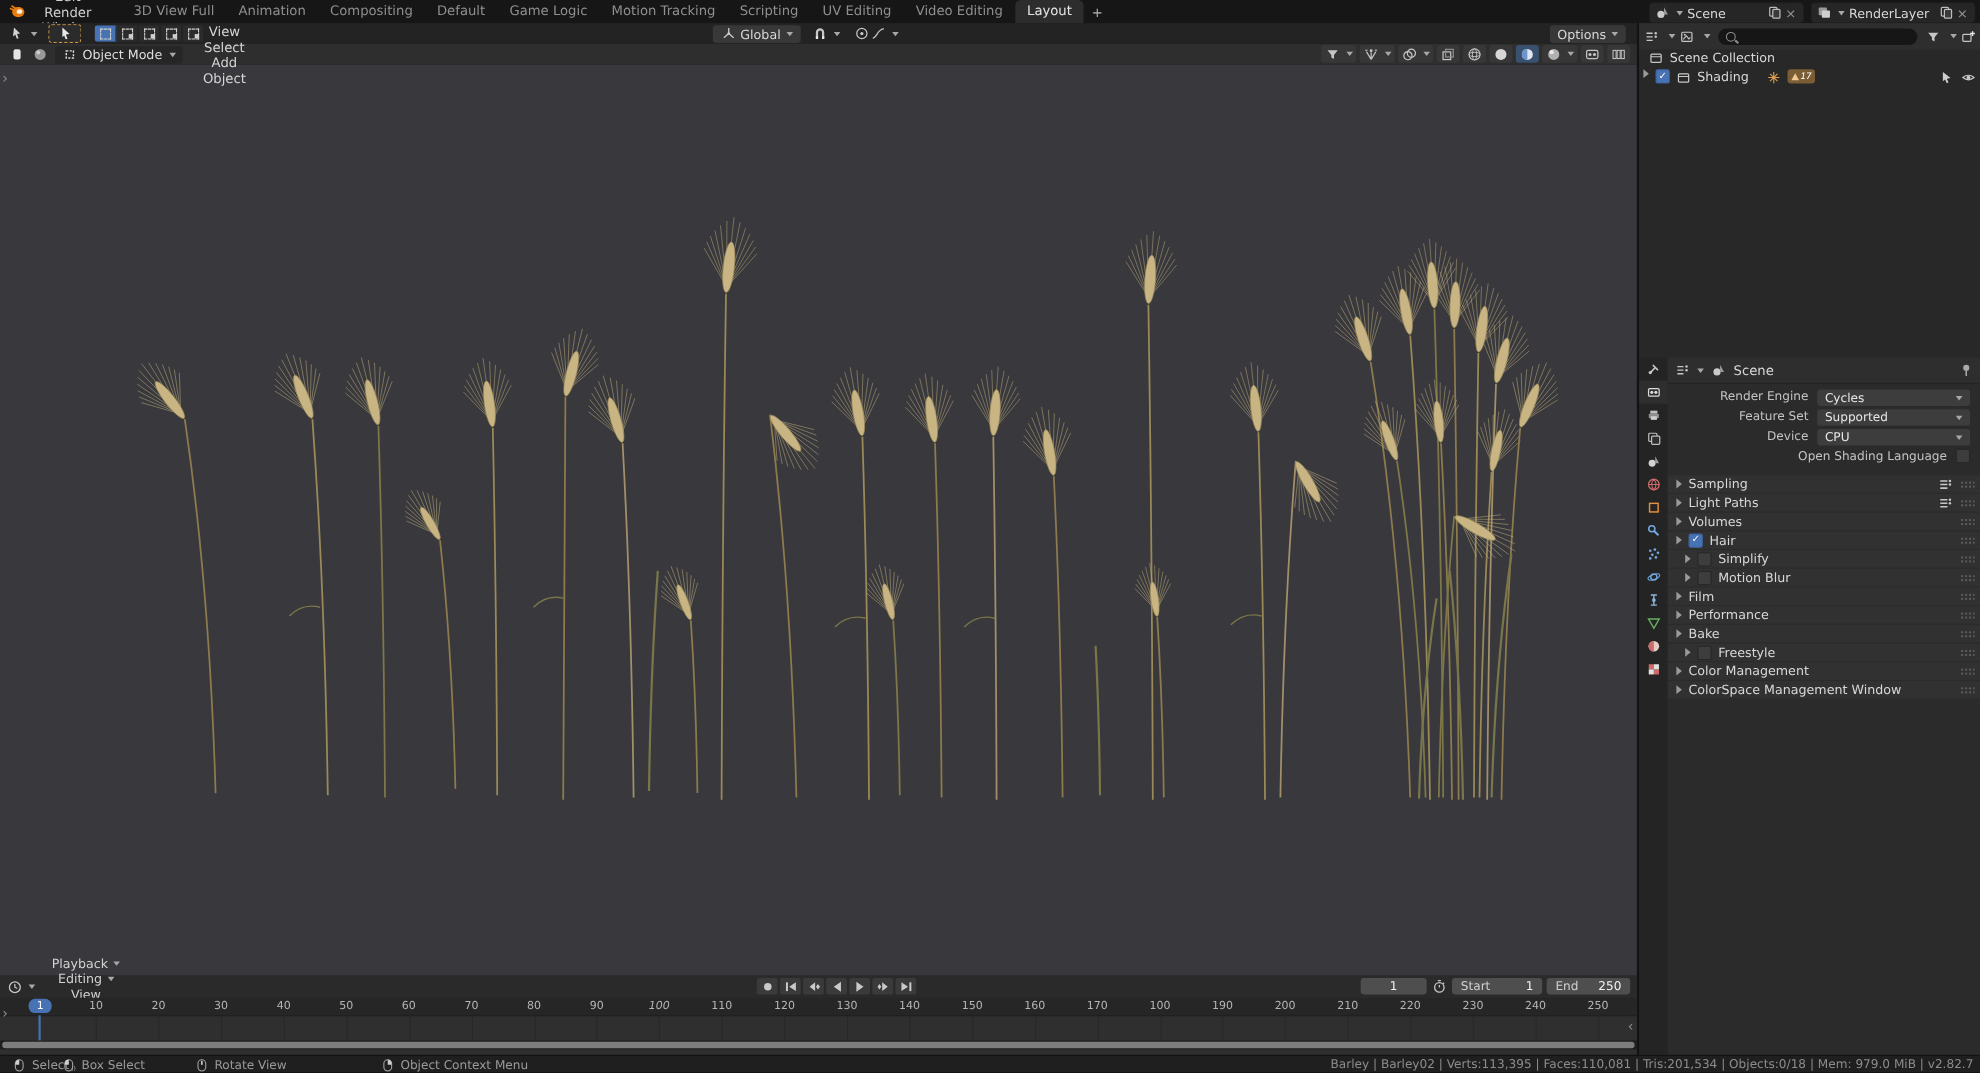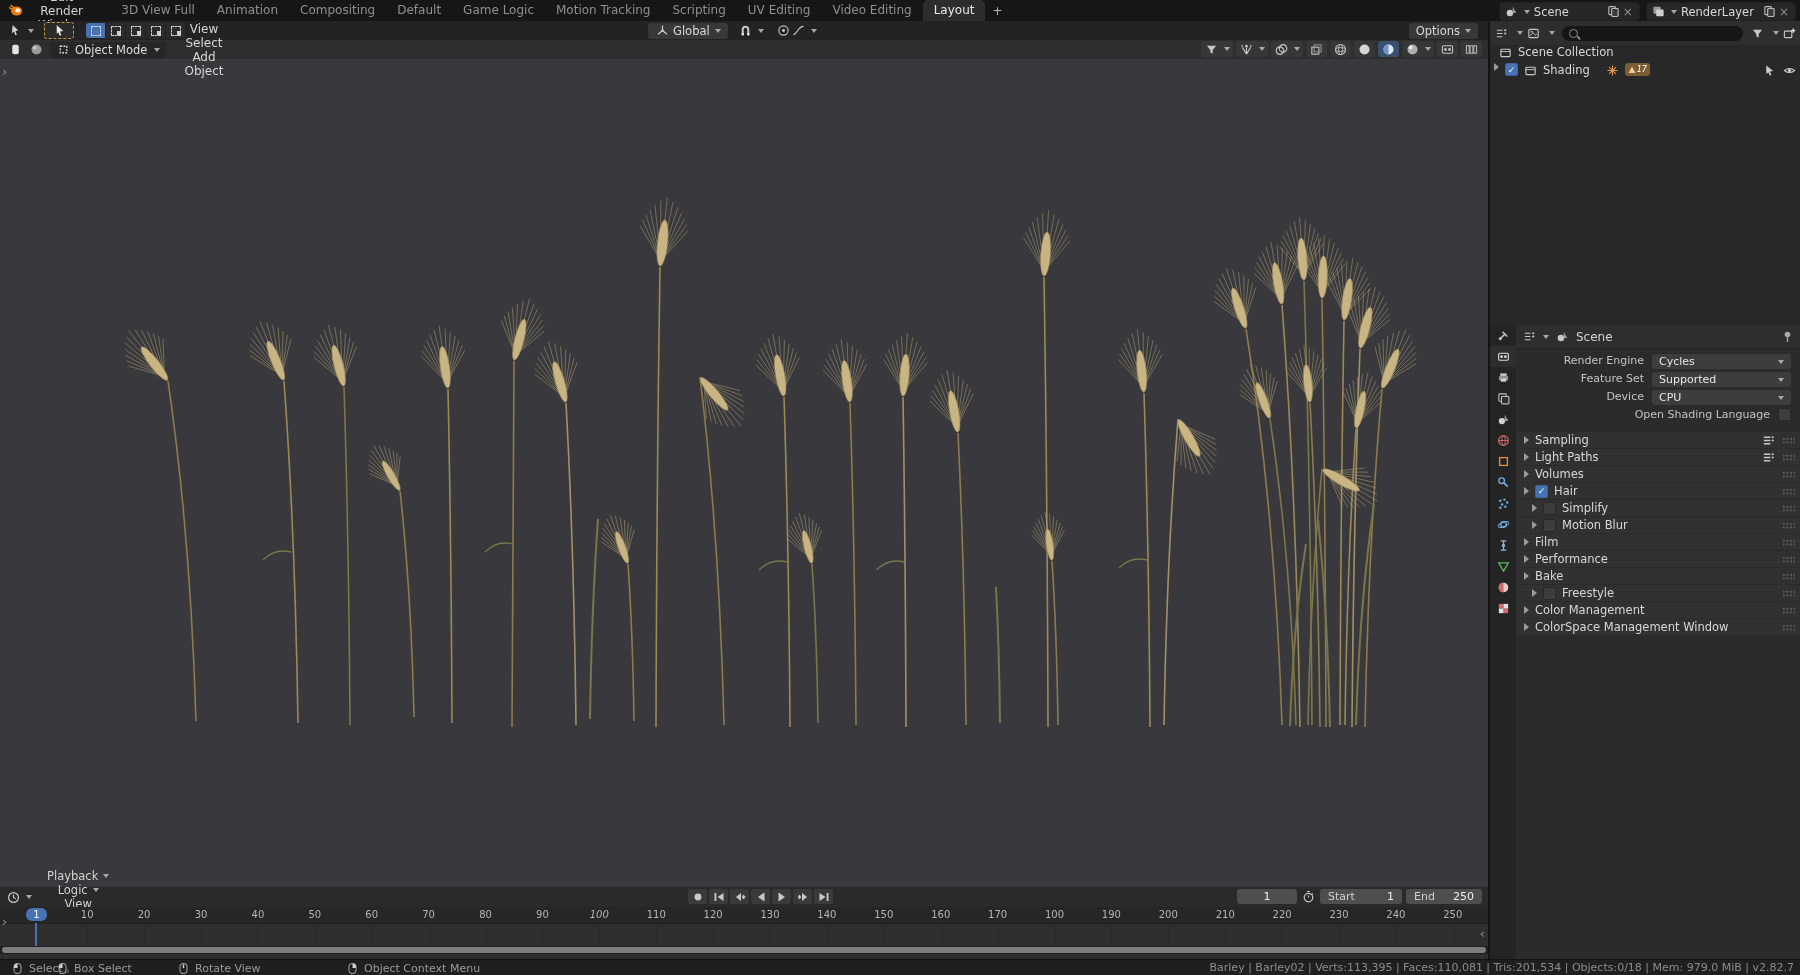--- a/index.html
+++ b/index.html
@@ -1227,21 +1227,21 @@
             <path d="M7 3.8 L7 7 L9.4 8.3" stroke="#c6c6c6" fill="none" stroke-width="1.2"></path>
           </svg>
         </span>
         <span class="chv"></span>
       <nav id="tl-menus" class="flex" style="margin-left:6px">
           <span class="menu-tl">
             <span>Playback</span>
             <span class="chv"></span>
           </span>
           <span class="menu-tl">
-            <span>Logic</span>
+            <span>Editing</span>
             <span class="chv"></span>
           </span>
           <span class="menu-tl">
             <span>View</span>
           </span>
           <span class="menu-tl">
             <span>Scene</span>
           </span>
         </nav>
       <div id="playback">

